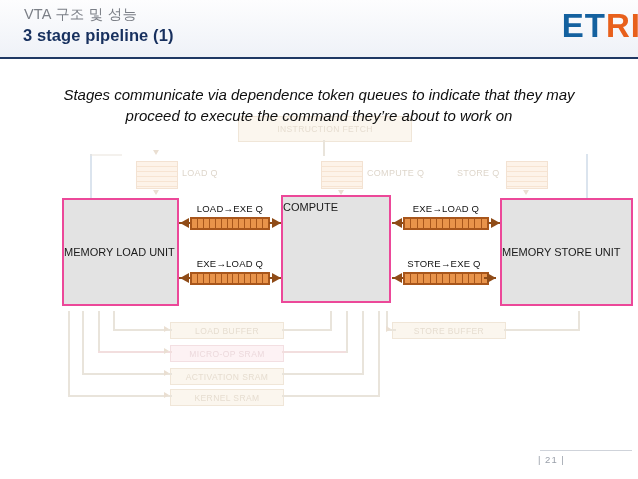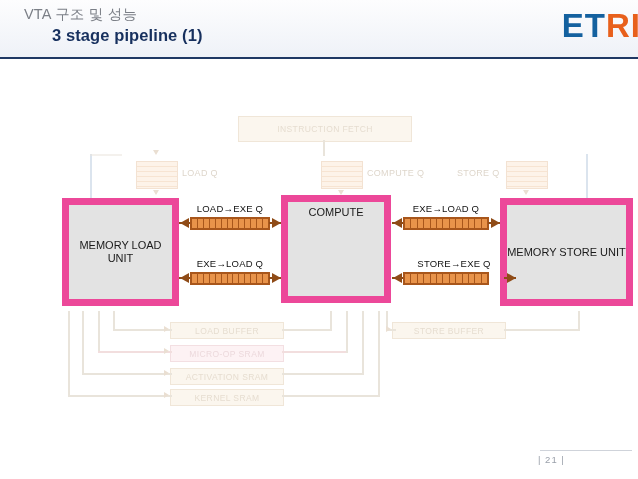--- a/index.html
+++ b/index.html
@@ -19,21 +19,21 @@
   }
   .header-rule{
     position:absolute;left:0;top:57px;width:638px;height:2px;
     background:#1f3864;
   }
   .kicker{
     position:absolute;left:24px;top:5px;
     font-size:14.5px;color:#7b7f87;letter-spacing:.2px;white-space:nowrap;
   }
   .slide-title{
-    position:absolute;left:52px;top:26px;
+    position:absolute;left:23px;top:26px;
     font-size:16.5px;font-weight:bold;color:#17305e;white-space:nowrap;
     letter-spacing:.1px;
   }
   
   .logo{
     position:absolute;right:-3px;top:10px;height:32px;
     display:flex;align-items:center;
     font-size:33px;font-weight:bold;letter-spacing:1px;
     font-family:"Liberation Sans", sans-serif;
   }
@@ -78,22 +78,22 @@
     border-left:3px solid transparent;border-right:3px solid transparent;
     border-top:5px solid #eadfd2;
   }
   .ghost-arrow.right{
     border-top:3px solid transparent;border-bottom:3px solid transparent;
     border-left:5px solid #eadfd2;
   }
 
   
   .stage{
-    position:absolute;background:#e3e3e3;border:7px solid #ec4899;
-    color:#1a1a1a;font-size:11px;text-align:center;line-height:13px;
+    position:absolute;background:#e3e3e3;border:2px solid #ec4899;
+    color:#1a1a1a;font-size:11px;text-align:left;line-height:13px;
     box-sizing:border-box;
   }
   .stage .stage-label{
     position:absolute;left:0;right:0;
   }
   .stage.mid .stage-label{top:4px;}
   .stage.side .stage-label{top:50%;transform:translateY(-50%);}
 
   
   .queue-group{position:absolute;}
@@ -221,20 +221,21 @@
   <div class="header">
     <div class="kicker">VTA 구조 및 성능</div>
     <div class="slide-title">3 stage pipeline (1)</div>
     <div class="logo">
       <span class="blue">ET</span>
         <span class="orange">RI</span>
     </div>
   </div>
   <div class="header-rule"></div>
 
+  <div class="caption">Stages communicate via dependence token queues to indicate that they may proceed to execute the command they’re about to work on</div>
 
   <div class="stage side" style="left:62px;top:198px;width:117px;height:108px;">
     <div class="stage-label">MEMORY LOAD UNIT</div>
   </div>
 
   <div class="stage mid" style="left:281px;top:195px;width:110px;height:108px;">
     <div class="stage-label">COMPUTE</div>
   </div>
 
   <div class="stage side" style="left:500px;top:198px;width:133px;height:108px;">
@@ -303,21 +304,21 @@
         <span></span>
         <span></span>
         <span></span>
         <span></span>
         <span></span>
     </div>
     <div class="q-stub" style="right:0px;width:12px;"></div>
     <div class="q-arrow right" style="right:0px;"></div>
   </div>
 
-  <div class="queue-group" style="left:392px;top:258px;width:104px;height:32px;padding-left:20px;">
+  <div class="queue-group" style="left:392px;top:258px;width:104px;height:32px;">
     <div class="q-label">STORE→EXE Q</div>
     <div class="q-stub" style="left:0px;width:12px;"></div>
     <div class="q-arrow left" style="left:1px;"></div>
     <div class="q-bar" style="left:11px;width:86px;">
       <span></span>
         <span></span>
         <span></span>
         <span></span>
         <span></span>
         <span></span>

